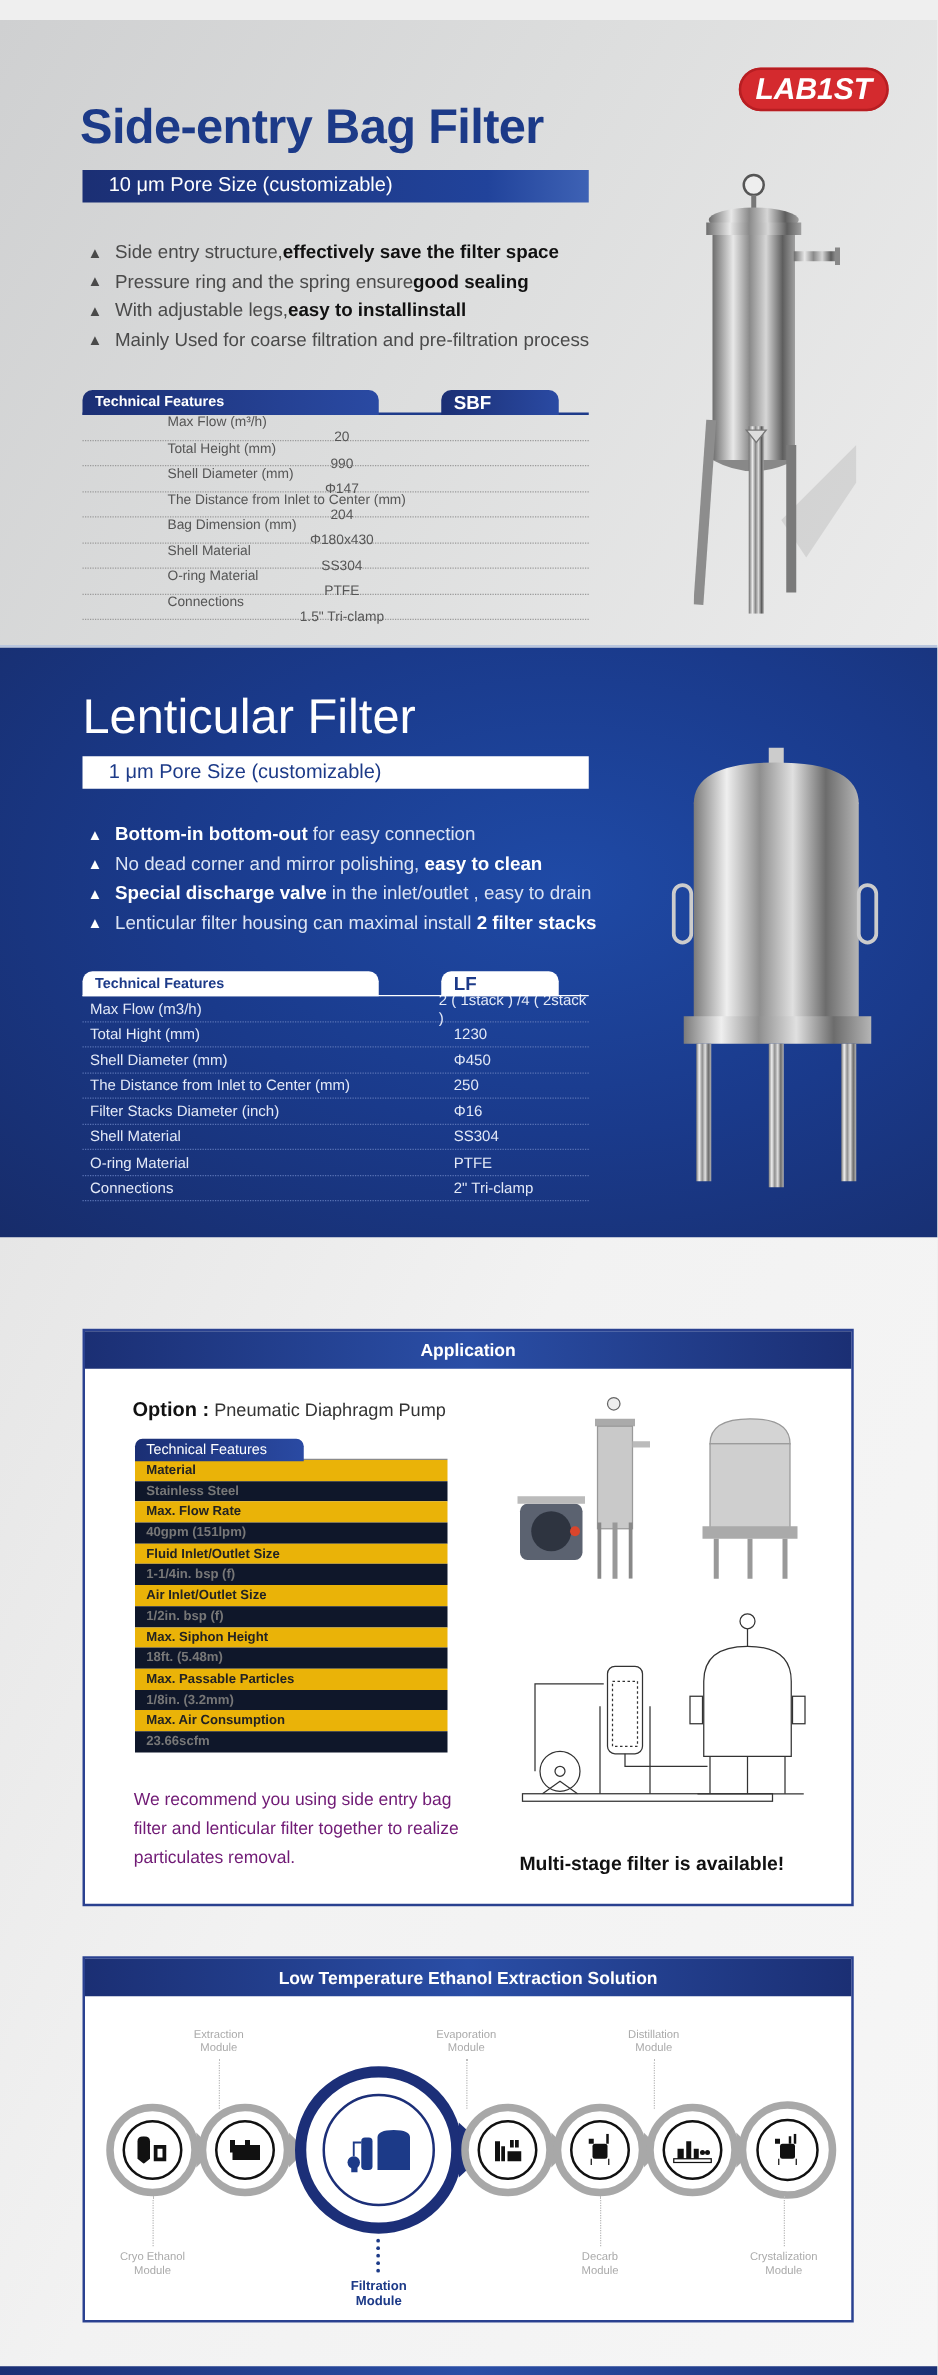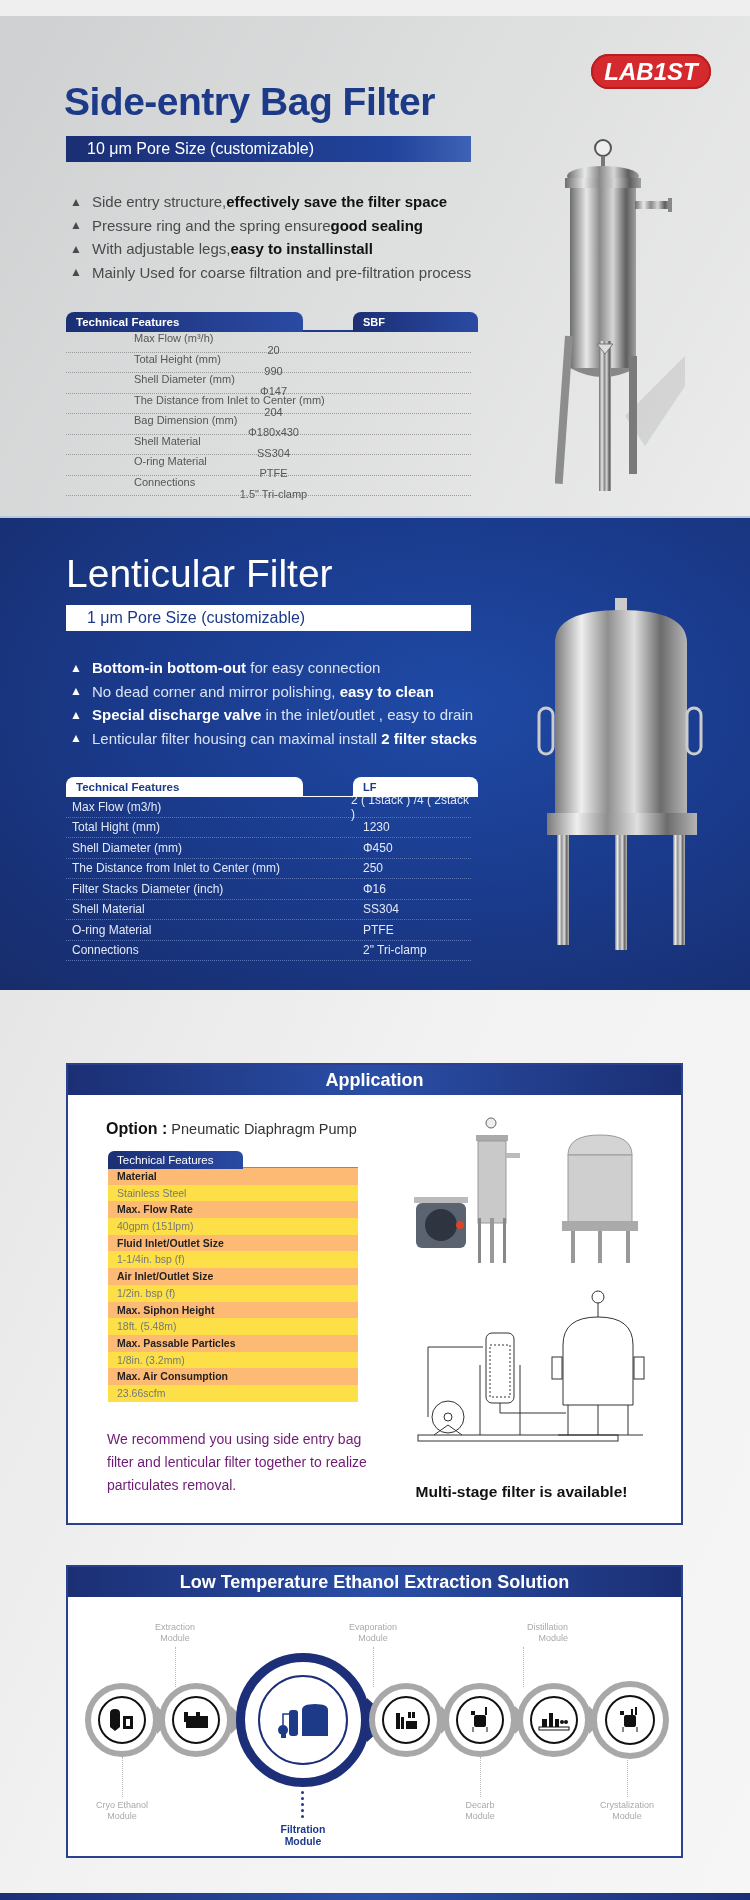--- a/index.html
+++ b/index.html
@@ -25,22 +25,22 @@
   .bullet b { font-weight: bold; }
   .b-dark { color: #4a4a4a; }
   .b-dark b { color: #111; }
   .b-light { color: #dbe3f3; }
   .b-light b { color: #fff; }
 
   .spec { position: absolute; left: 66px; width: 405px; }
   .spec-head { position: relative; height: 20px; }
   .spec-head .h1 { position: absolute; left: 0; top: 0; width: 237px; height: 20px; border-radius: 8px 8px 0 0;
     font-size: 11.5px; font-weight: bold; line-height: 21px; padding-left: 10px; }
-  .spec-head .h2 { position: absolute; left: 287px; top: 0; width: 125px; height: 20px; border-radius: 8px 8px 0 0;
-    font-size: 11px; font-weight: bold; line-height: 21px; padding-left: 10px; }
+  .spec-head .h2 { position: absolute; left: 287px; top: 0; width: 94px; height: 20px; border-radius: 8px 8px 0 0;
+    font-size: 15px; font-weight: bold; line-height: 21px; padding-left: 10px; }
   .spec-row { height: 20.5px; display: flex; align-items: center; font-size: 11px; border-bottom: 1px dotted; }
   .spec-row .k { width: 287px; padding-left: 9px; }
   .spec-row .v { padding-left: 10px; }
   .spec.gray .h1, .spec.gray .h2 { background: linear-gradient(90deg, #1b2f74, #2a4aa3); color: #fff; }
   .spec.gray .spec-head { border-bottom: 2px solid #1e3b8a; }
   .spec.gray .spec-row { color: #555; border-color: #9a9a9a; flex-direction: column; }
   .spec.blue .h1, .spec.blue .h2 { background: #fff; color: #1c3a88; }
   .spec.blue .spec-head { border-bottom: 1px solid #fff; }
   .spec.blue .spec-row { color: #e3e9f7; border-color: #5a73b5; font-size: 12px; }
   .spec.blue .spec-row .k { padding-left: 6px; }
@@ -51,30 +51,30 @@
     border-top: 2px solid #b9c6de; }
   .title2 { position: absolute; left: 66px; top: 34px; font-size: 39px; font-weight: normal; color: #fff; }
   .subbar2 { position: absolute; left: 66px; top: 87px; width: 405px; height: 26px; background: #fff;
     color: #1c3a88; font-size: 16px; line-height: 26px; padding-left: 21px; }
 
   
   #sec3 { position: absolute; left: 0; top: 990px; width: 750px; height: 903px;
     background: linear-gradient(115deg, #e6e6e6 0%, #f2f2f2 40%, #f6f6f6 100%); }
   .box { position: absolute; left: 66px; width: 617px; background: #fff; border: 2px solid #2a4190; }
   .box-head { height: 30px; background: linear-gradient(90deg, #1b2f74 0%, #2a4ea6 50%, #1b2f74 100%);
-    color: #fff; font-weight: bold; font-size: 18px; text-align: center; line-height: 30px; }
+    color: #fff; font-weight: bold; font-size: 14px; text-align: center; line-height: 30px; }
   .option { position: absolute; left: 38px; top: 55px; font-size: 14.5px; color: #333; }
   .option b { font-size: 16px; color: #111; }
   .pump { position: absolute; left: 40px; top: 85px; width: 250px; }
   .pump-head { height: 18px; border-bottom: 1px solid #8a8a8a; }
   .pump-head span { display: inline-block; background: linear-gradient(90deg, #1b2f74, #2a4aa3); color: #fff;
     font-size: 11.5px; height: 18px; line-height: 19px; padding: 0 9px 0 9px; border-radius: 6px 6px 0 0; width: 135px; }
   .pump-row { height: 16.7px; font-size: 10.5px; line-height: 16.7px; padding-left: 9px; }
-  .pump-row.k { font-weight: bold; color: #222; background: #fdba74; }
-  .pump-row.v { color: #777; background: #fde047; }
+  .pump-row.k { font-weight: bold; color: #222; background: #eab308; }
+  .pump-row.v { color: #777; background: #0f172a; font-weight: bold; }
   .recommend { position: absolute; left: 39px; top: 363px; width: 270px; font-size: 14px; line-height: 23px; color: #701a75; }
   .multi { position: absolute; left: 0; width: 617px; top: 418px; padding-left: 290px; font-weight: bold; font-size: 15.5px; color: #111; text-align: center; }
 
   .flow-label { position: absolute; font-size: 9px; color: #aaa; text-align: center; line-height: 11px; width: 90px; }
   .vline { position: absolute; width: 0; border-left: 1px dotted #bbb; }
   .node { position: absolute; border-radius: 50%; background: #fff; border: 6px solid #a8a8a8; }
   .node .inner { position: absolute; left: 50%; top: 50%; border-radius: 50%; border: 2px solid #111;
     transform: translate(-50%, -50%); display: flex; align-items: center; justify-content: center; background: #fff; }
   .arrow-g { position: absolute; width: 0; height: 0; border-top: 14px solid transparent; border-bottom: 14px solid transparent; border-left: 14px solid #a8a8a8; }
   .arrow-b { position: absolute; width: 0; height: 0; border-top: 22px solid transparent; border-bottom: 22px solid transparent; border-left: 24px solid #1c2f78; }
@@ -355,21 +355,21 @@
         <div>Module</div>
     </div>
     <div class="vline" style="left:107px;top:80px;height:40px;"></div>
 
     <div class="flow-label" style="left:260px;top:55px;">
       <div>Evaporation</div>
         <div>Module</div>
     </div>
     <div class="vline" style="left:305px;top:80px;height:40px;"></div>
 
-    <div class="flow-label" style="left:410px;top:55px;text-align:right;">
+    <div class="flow-label" style="left:410px;top:55px;">
       <div>Distillation</div>
         <div>Module</div>
     </div>
     <div class="vline" style="left:455px;top:80px;height:40px;"></div>
 
     <div class="node" style="left:17px;top:116px;width:74px;height:74px;">
       <div class="inner" style="width:48px;height:48px;">
         <svg width="28" height="22" viewBox="0 0 28 22">
             <path d="M2 4 Q2 0 7 0 Q12 0 12 4 L12 18 L7 22 L2 18 Z" fill="#111"></path>
             <rect x="15" y="7" width="10" height="13" fill="#111"></rect>

